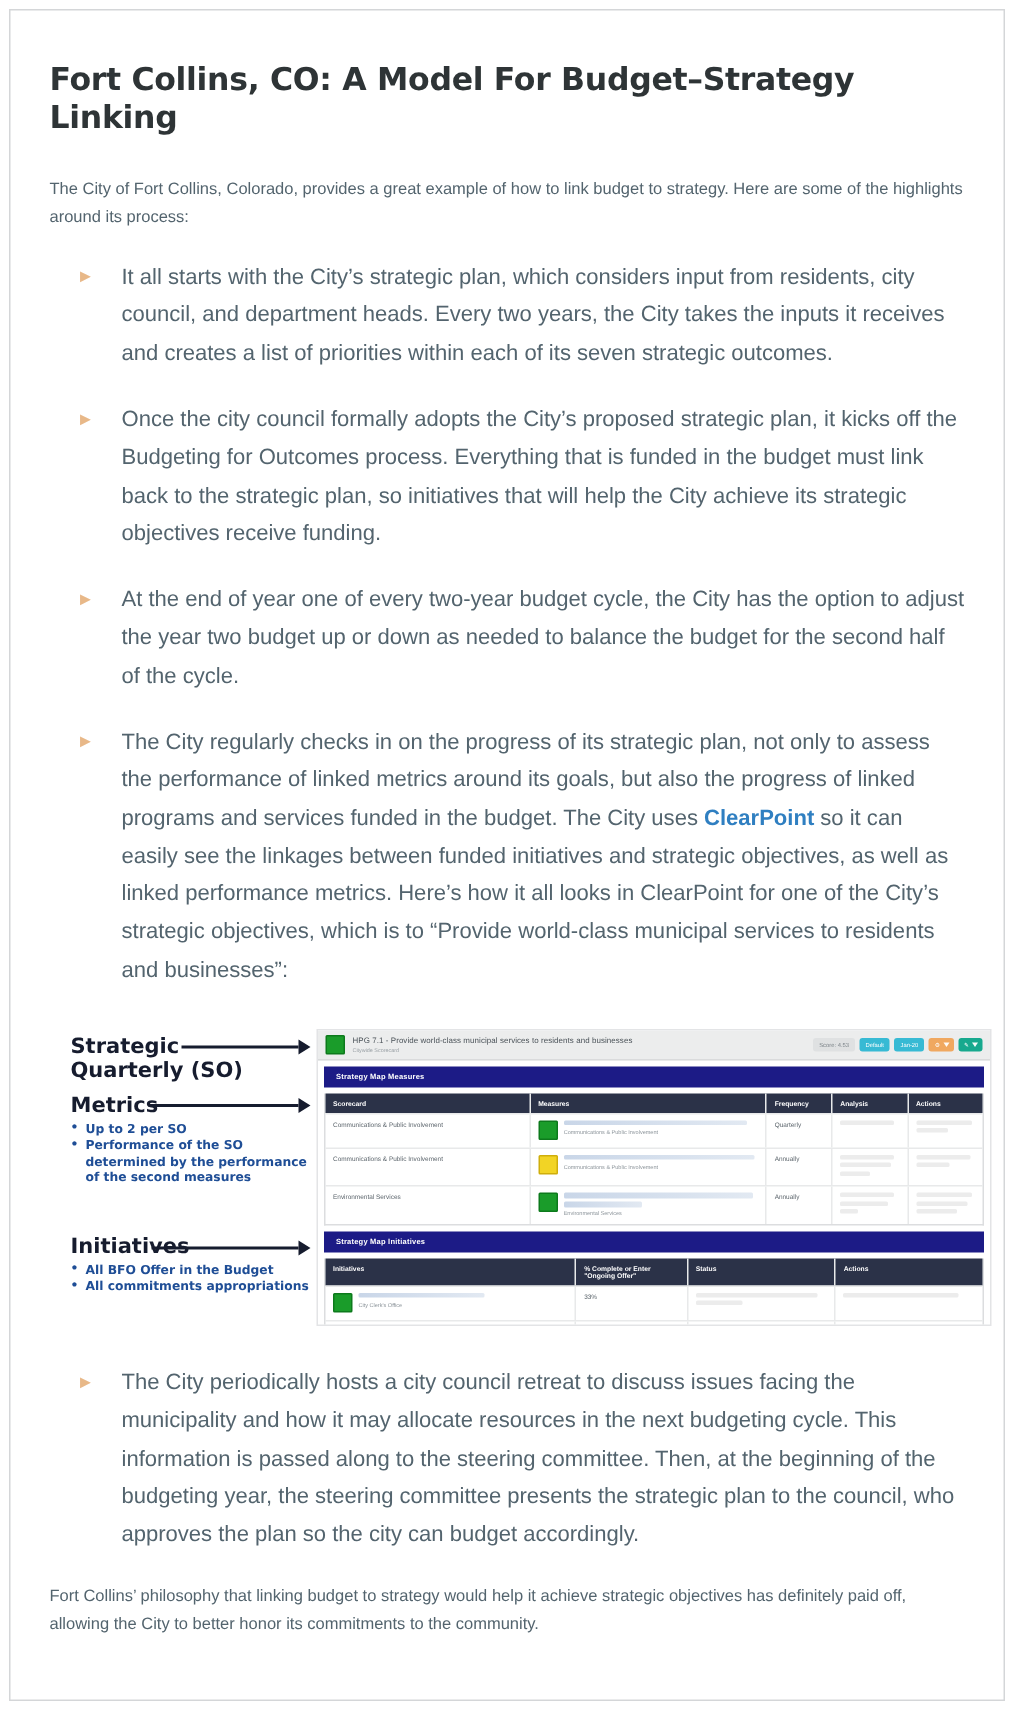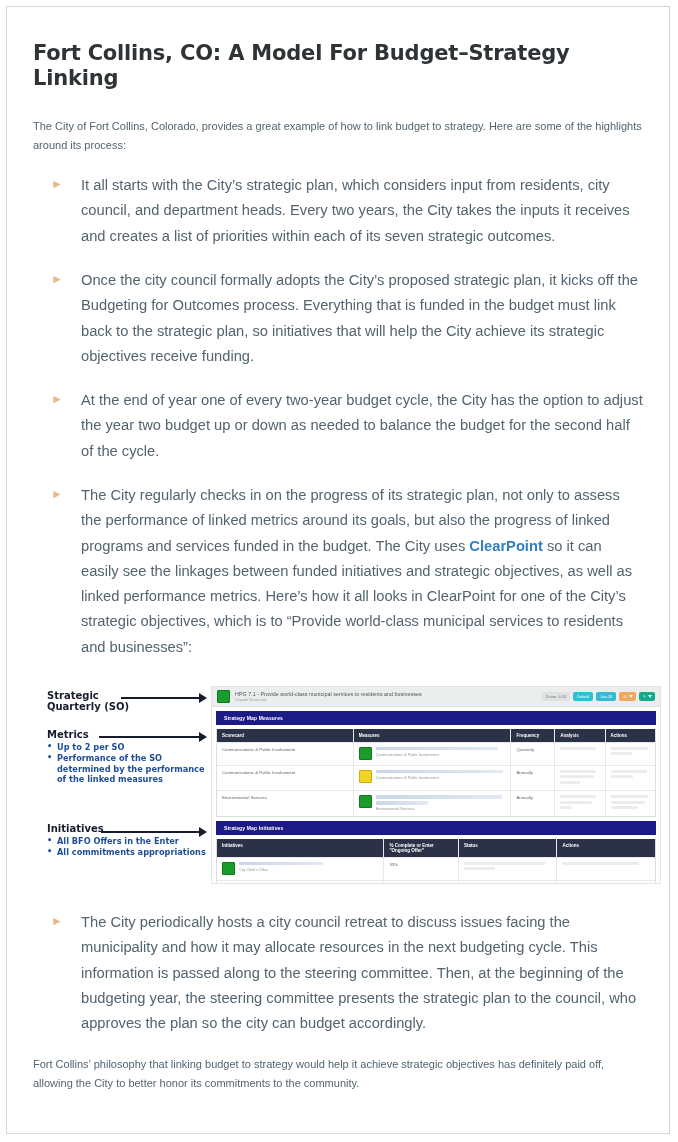--- a/index.html
+++ b/index.html
@@ -75,21 +75,21 @@
     margin: 22px 0 24px 0;
     height: 204px;
   }
   .annot {
     position: absolute;
     color: #111b3d;
   }
   .annot .annot-title {
     font-family: "DejaVu Sans", sans-serif;
     font-weight: 700;
-    font-size: 10px;
+    font-size: 14px;
     color: #161c2e;
     white-space: nowrap;
   }
   .annot ul {
     list-style: none;
     margin: 2px 0 0 0;
     padding: 0;
   }
   .annot ul li {
     position: relative;
@@ -272,32 +272,32 @@
       </div>
       <div class="arrow" style="left:88px; top:11px; width:86px;">
         <div class="shaft" style="width:78px;"></div>
         <div class="head" style="left:78px;"></div>
       </div>
 
       <div class="annot" style="left:14px; top:47px;">
         <div class="annot-title">Metrics</div>
         <ul>
           <li>Up to 2 per SO</li>
-          <li>Performance of the SO determined by the performance of the linked measures</li>
+          <li>Performance of the SO determined by the performance of the second measures</li>
         </ul>
       </div>
       <div class="arrow" style="left:66px; top:50px; width:108px;">
         <div class="shaft" style="width:100px;"></div>
         <div class="head" style="left:100px;"></div>
       </div>
 
       <div class="annot" style="left:14px; top:141px;">
         <div class="annot-title">Initiatives</div>
         <ul>
-          <li>All BFO Offers in the Enter</li>
+          <li>All BFO Offer in the Budget</li>
           <li>All commitments appropriations</li>
         </ul>
       </div>
       <div class="arrow" style="left:68px; top:145px; width:106px;">
         <div class="shaft" style="width:98px;"></div>
         <div class="head" style="left:98px;"></div>
       </div>
 
       <div class="app-shot">
 

